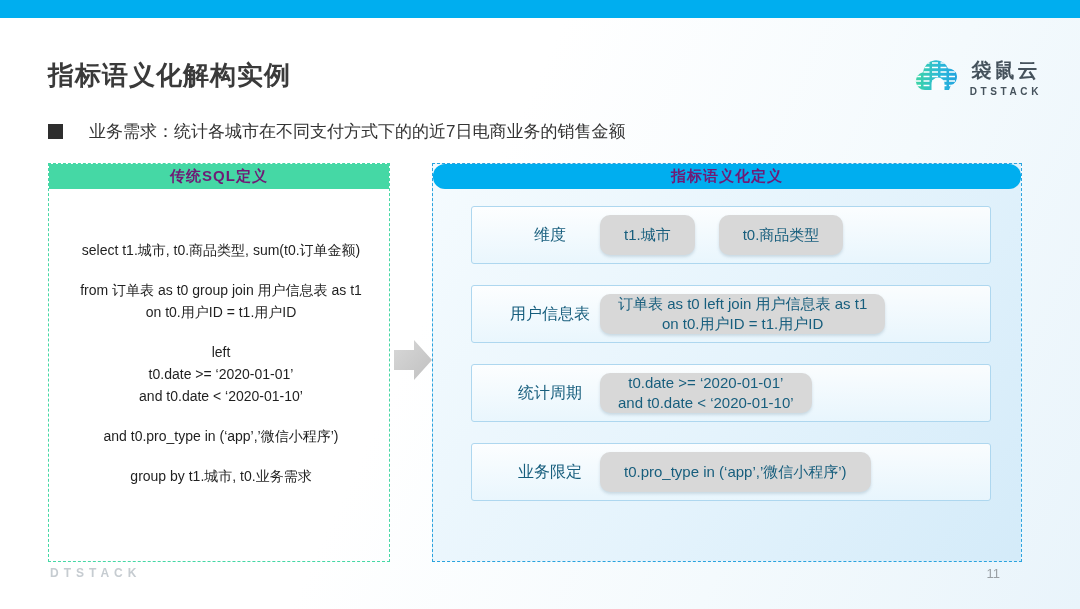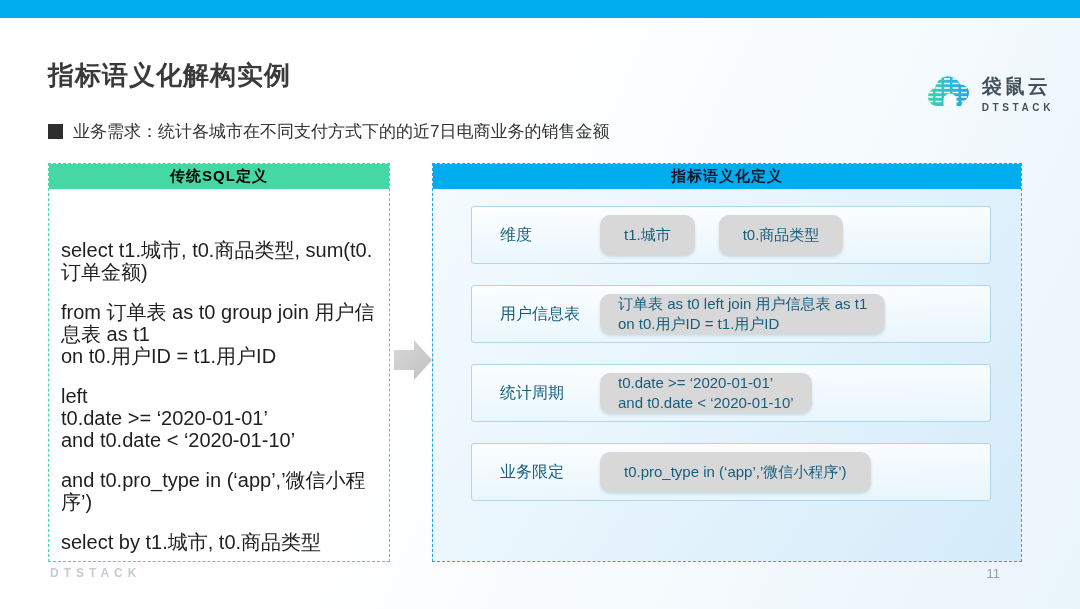--- a/index.html
+++ b/index.html
@@ -1,43 +1,43 @@
 <!DOCTYPE html>
 <html><head>
 <meta charset="utf-8">
 <style>
   * { margin:0; padding:0; box-sizing:border-box; }
   body { background:#e9edf0; font-family:"Liberation Sans","DejaVu Sans",sans-serif; }
   .slide { width:1080px; height:609px; position:relative; overflow:hidden;
-    background:linear-gradient(115deg,#ffffff 0%,#ffffff 42%,#f4fafd 72%,#e9f4fb 100%); }
+    background:linear-gradient(115deg,#ffffff 0%,#ffffff 42%,#f4fafd 72%,#e9f4fb 100%);text-align:center; }
   .top-bar { position:absolute; top:0; left:0; width:1080px; height:18px; background:#00aeef; }
 
   .title { position:absolute; left:48px; top:58px; font-size:26px; font-weight:600; color:#3a3a3a; letter-spacing:1px; }
 
-  .logo { position:absolute; right:26px; top:57px; display:flex; align-items:center; gap:9px;margin-top:16px; }
+  .logo { position:absolute; right:38px; top:57px; display:flex; align-items:center; gap:9px; }
   .logo-text { display:flex; flex-direction:column; }
   .logo-brand { font-size:20px; color:#45525c; font-weight:600; letter-spacing:3px; }
   .logo-sub { font-size:10px; color:#45525c; font-weight:700; letter-spacing:3.6px; margin-top:2px; }
 
-  .requirement { position:absolute; left:48px; top:120px; display:flex; align-items:center; gap:10px; font-size:17px; color:#333333; }
+  .requirement { position:absolute; left:48px; top:120px; display:flex; align-items:center; gap:26px; font-size:17px; color:#333333; }
   .req-square { width:15px; height:15px; background:#2e2e2e; flex-shrink:0; }
 
   .sql-panel { position:absolute; left:48px; top:163px; width:342px; height:399px; border:1px dashed #45d8a5; }
-  .sql-header { height:25px; background:#45d8a5; color:#000000; font-weight:700; font-size:15px;
+  .sql-header { height:25px; background:#45d8a5; color:#701a75; font-weight:700; font-size:15px;
     display:flex; align-items:center; justify-content:center; letter-spacing:1px; }
-  .sql-body { padding:50px 8px 0 12px; font-size:20px; color:#1f1f1f; }
+  .sql-body { padding:50px 8px 0 12px; font-size:14px; color:#1f1f1f; }
   .sql-line { line-height:22px; min-height:22px; }
   .sql-line.blank { min-height:18px; }
 
   .arrow { position:absolute; left:394px; top:338px; }
 
   .sem-panel { position:absolute; left:432px; top:163px; width:590px; height:399px; border:1px dashed #2aa3de;
     background:linear-gradient(125deg,#f5fbfe 0%,#e4f3fc 55%,#d4ebf9 100%); }
-  .sem-header { height:25px; background:#00aeef; color:#0f172a; font-weight:700; font-size:15px;
-    display:flex; align-items:center; justify-content:center; letter-spacing:1px; }
+  .sem-header { height:25px; background:#00aeef; color:#701a75; font-weight:700; font-size:15px;
+    display:flex; align-items:center; justify-content:center; letter-spacing:1px;border-radius:12px; }
   .sem-body { padding:17px 30px 0 38px; display:flex; flex-direction:column; gap:21px; }
   .sem-row { height:58px; border:1px solid #aed7ef; border-radius:3px;
     background:linear-gradient(180deg,rgba(255,255,255,0.85),rgba(233,246,253,0.9));
     display:flex; align-items:center; padding-left:28px; }
   .sem-label { width:100px; flex-shrink:0; font-size:16px; color:#175e7d; }
   .chips { display:flex; align-items:center; gap:24px; }
   .chip { background:#d8d8d8; border-radius:10px; padding:10px 24px; font-size:15px; color:#175e7d;
     line-height:20px; white-space:pre-line; box-shadow:0 2px 3px rgba(100,130,150,0.25); }
   .chip.multi { padding:0 18px; }
 
@@ -97,21 +97,21 @@
       <div class="sql-line blank"></div>
       <div class="sql-line">from 订单表 as t0 group join 用户信息表 as t1</div>
       <div class="sql-line">on t0.用户ID = t1.用户ID</div>
       <div class="sql-line blank"></div>
       <div class="sql-line">left</div>
       <div class="sql-line">t0.date &gt;= ‘2020-01-01’</div>
       <div class="sql-line">and t0.date &lt; ‘2020-01-10’</div>
       <div class="sql-line blank"></div>
       <div class="sql-line">and t0.pro_type in (‘app’,’微信小程序’)</div>
       <div class="sql-line blank"></div>
-      <div class="sql-line">select by t1.城市, t0.商品类型</div>
+      <div class="sql-line">group by t1.城市, t0.业务需求</div>
     </div>
   </div>
 
   <div class="arrow">
     <svg width="38" height="44" viewBox="0 0 38 44">
       <defs>
         <linearGradient id="agrad" x1="0" y1="0" x2="1" y2="1">
           <stop offset="0" stop-color="#d8d8d8"></stop>
           <stop offset="1" stop-color="#c0c0c0"></stop>
         </linearGradient>

